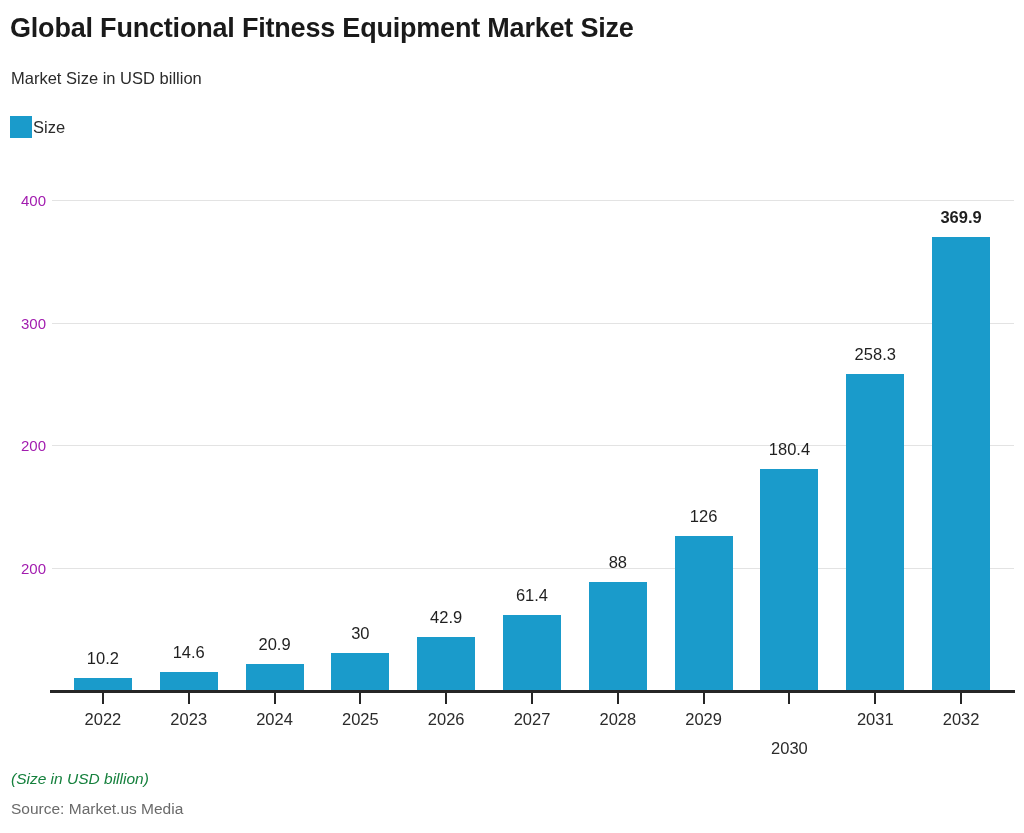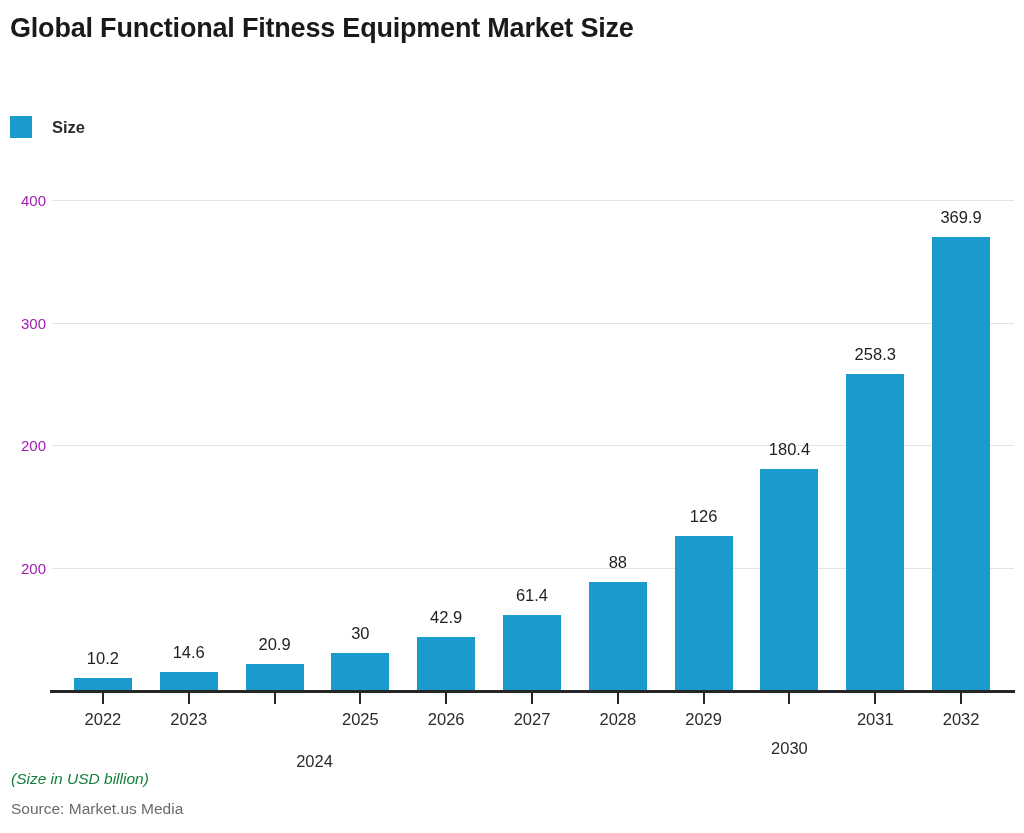--- a/index.html
+++ b/index.html
@@ -44,22 +44,21 @@
     white-space: nowrap;
   }
 
   
   .legend {
     position: absolute;
     left: 10px;
     top: 116px;
     display: flex;
     align-items: center;
-    gap: 20px;
-    font-weight: bold;
+    gap: 1px;
   }
   .legend-swatch {
     width: 22px;
     height: 22px;
     background: #1a9bcb;
     display: block;
   }
   .legend-label {
     font-size: 16.5px;
     color: #2b2b2b;
@@ -159,20 +158,21 @@
     color: #6a6a6a;
     white-space: nowrap;
   }
 </style>
 </head>
 <body>
 
 <div id="chart-root">
 
   <div class="chart-title">Global Functional Fitness Equipment Market Size</div>
+  <div class="chart-subtitle">Market Size in USD billion</div>
 
   <div class="legend">
     <span class="legend-swatch"></span>
     <span class="legend-label">Size</span>
   </div>
 
   <div class="plot" id="plot">
       <div class="gridline" style="top: 567.619px;"></div>
       <div class="ytick-wrap" style="top: 567.619px;">
         <div class="ytick-label">200</div>
@@ -196,21 +196,21 @@
       <div class="bar-value" style="left: 102.909px; top: 648.517px;">10.2</div>
       <div class="xtick" style="left: 101.909px; top: 693px;"></div>
       <div class="xtick-label" style="left: 102.909px; top: 710px;">2022</div>
       <div class="bar" title="2023: 14.6" style="left: 159.727px; width: 58px; top: 672.132px; height: 17.8676px; background: rgb(26, 155, 203);"></div>
       <div class="bar-value" style="left: 188.727px; top: 643.132px;">14.6</div>
       <div class="xtick" style="left: 187.727px; top: 693px;"></div>
       <div class="xtick-label" style="left: 188.727px; top: 710px;">2023</div>
       <div class="bar" title="2024: 20.9" style="left: 245.545px; width: 58px; top: 664.422px; height: 25.5776px; background: rgb(26, 155, 203);"></div>
       <div class="bar-value" style="left: 274.545px; top: 635.422px;">20.9</div>
       <div class="xtick" style="left: 273.545px; top: 693px;"></div>
-      <div class="xtick-label" style="left: 274.545px; top: 752px; margin-left: 40px;">2024</div>
+      <div class="xtick-label" style="left: 274.545px; top: 710px;">2024</div>
       <div class="bar" title="2025: 30" style="left: 331.364px; width: 58px; top: 653.286px; height: 36.7143px; background: rgb(26, 155, 203);"></div>
       <div class="bar-value" style="left: 360.364px; top: 624.286px;">30</div>
       <div class="xtick" style="left: 359.364px; top: 693px;"></div>
       <div class="xtick-label" style="left: 360.364px; top: 710px;">2025</div>
       <div class="bar" title="2026: 42.9" style="left: 417.182px; width: 58px; top: 637.499px; height: 52.5014px; background: rgb(26, 155, 203);"></div>
       <div class="bar-value" style="left: 446.182px; top: 608.499px;">42.9</div>
       <div class="xtick" style="left: 445.182px; top: 693px;"></div>
       <div class="xtick-label" style="left: 446.182px; top: 710px;">2026</div>
       <div class="bar" title="2027: 61.4" style="left: 503px; width: 58px; top: 614.858px; height: 75.1419px; background: rgb(26, 155, 203);"></div>
       <div class="bar-value" style="left: 532px; top: 585.858px;">61.4</div>
@@ -226,21 +226,21 @@
       <div class="xtick-label" style="left: 703.636px; top: 710px;">2029</div>
       <div class="bar" title="2030: 180.4" style="left: 760.455px; width: 58px; top: 469.225px; height: 220.775px; background: rgb(26, 155, 203);"></div>
       <div class="bar-value" style="left: 789.455px; top: 440.225px;">180.4</div>
       <div class="xtick" style="left: 788.455px; top: 693px;"></div>
       <div class="xtick-label" style="left: 789.455px; top: 710px; margin-top: 29px;">2030</div>
       <div class="bar" title="2031: 258.3" style="left: 846.273px; width: 58px; top: 373.89px; height: 316.11px; background: rgb(26, 155, 203);"></div>
       <div class="bar-value" style="left: 875.273px; top: 344.89px;">258.3</div>
       <div class="xtick" style="left: 874.273px; top: 693px;"></div>
       <div class="xtick-label" style="left: 875.273px; top: 710px;">2031</div>
       <div class="bar" title="2032: 369.9" style="left: 932.091px; width: 58px; top: 237.313px; height: 452.687px; background: rgb(26, 155, 203);"></div>
-      <div class="bar-value" style="left: 961.091px; top: 208.313px;">369.9</div>
+      <div class="bar-value" style="left: 961.091px; top: 208.313px; font-weight: bold;">369.9</div>
       <div class="xtick" style="left: 960.091px; top: 693px;"></div>
       <div class="xtick-label" style="left: 961.091px; top: 710px;">2032</div>
     </div>
 
   <div class="footer-note">(Size in USD billion)</div>
   <div class="footer-source">Source: Market.us Media</div>
 
 </div>
 
 </body></html>

